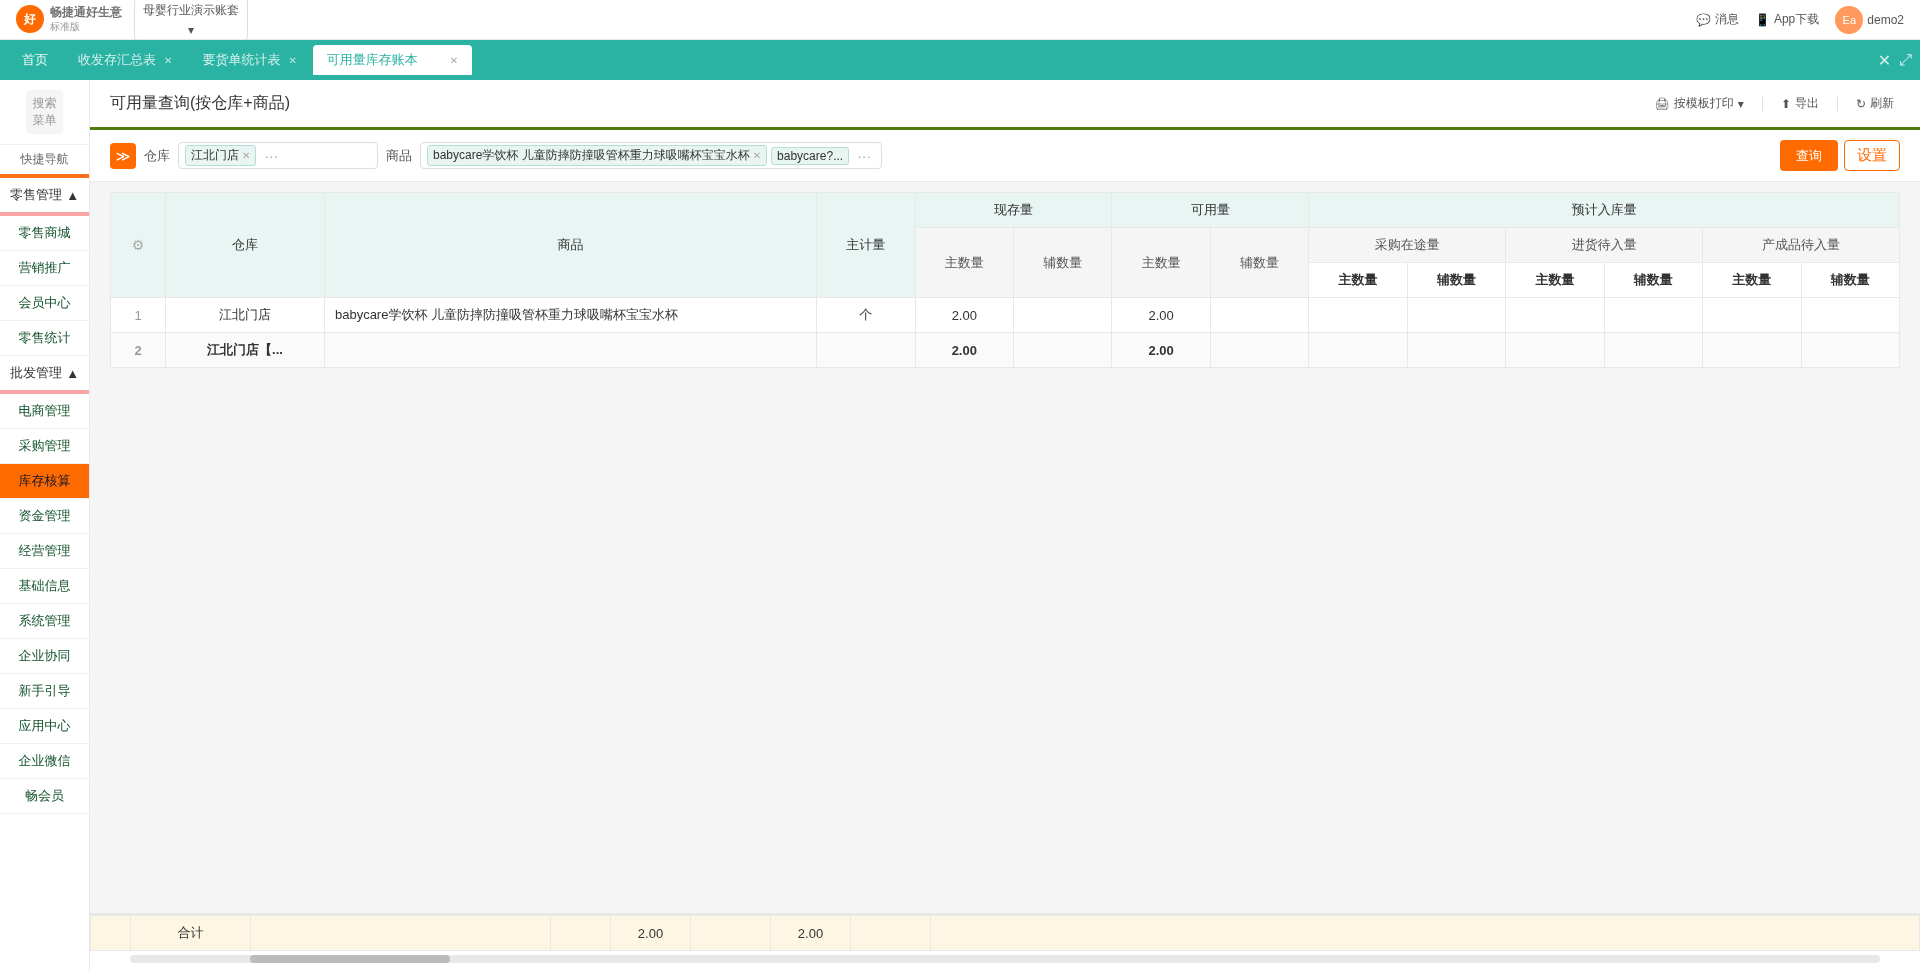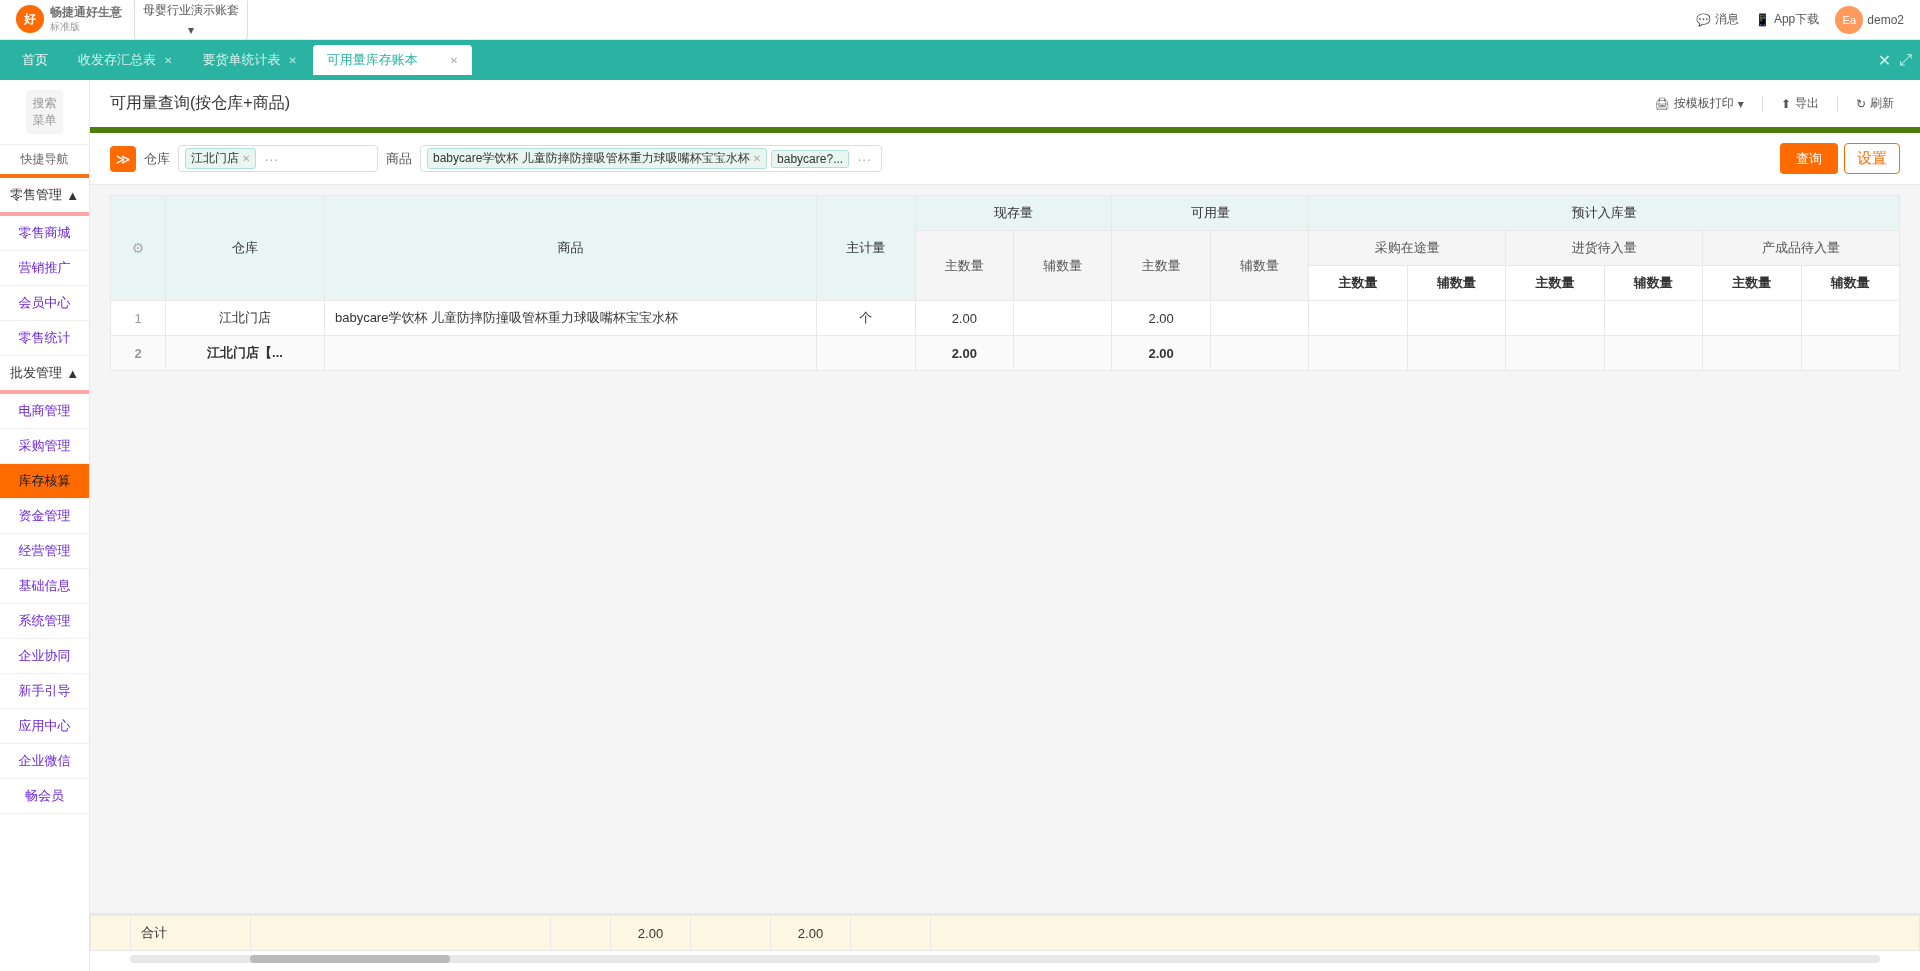--- a/index.html
+++ b/index.html
@@ -28,26 +28,26 @@
     .nav-icon-btn { color: rgba(255,255,255,0.8); cursor: pointer; font-size: 16px; }
 
     
     .main-layout { display: flex; flex: 1; overflow: hidden; }
     .sidebar { width: 90px; background: #fff; border-right: 1px solid #e8e8e8; display: flex; flex-direction: column; flex-shrink: 0; overflow-y: auto; }
     .sidebar-search { padding: 10px 26px; border-bottom: 1px solid #f0f0f0; }
     .sidebar-search-btn { width: 100%; background: #f5f5f5; border: none; padding: 5px; border-radius: 4px; font-size: 12px; color: #999; cursor: pointer; text-align: center; }
     .sidebar-nav-btn { padding: 6px 8px; font-size: 12px; color: #666; text-align: center; cursor: pointer; border-bottom: 4px solid #f97316; }
     .sidebar-group { }
     .sidebar-group-header { display: flex; align-items: center; justify-content: space-between; padding: 8px 10px; font-size: 13px; color: #333; cursor: pointer; border-bottom: 4px solid #fca5a5; }
-    .sidebar-item { padding: 8px 10px; font-size: 13px; color: #6d28d9; cursor: pointer; border-bottom: 1px solid #f0f0f0; text-align: center; }
+    .sidebar-item { padding: 8px 10px; font-size: 13px; color: #14532d; cursor: pointer; border-bottom: 1px solid #f0f0f0; text-align: center; }
     .sidebar-item.active { background: #ff6b00; color: #0f172a; }
 
     
     .content { flex: 1; display: flex; flex-direction: column; overflow: hidden; background: #f5f5f5; }
-    .page-header { background: #fff; padding: 12px 20px; border-bottom: 6px solid #4d7c0f; display: flex; align-items: center; justify-content: space-between; flex-shrink: 0; }
+    .page-header { background: #fff; padding: 12px 20px; border-bottom: 3px solid #4d7c0f; display: flex; align-items: center; justify-content: space-between; flex-shrink: 0; }
     .page-title { font-size: 16px; font-weight: 500; color: #333; }
     .page-actions { display: flex; gap: 8px; align-items: center; }
     .page-action-btn { display: flex; align-items: center; gap: 4px; font-size: 12px; color: #555; cursor: pointer; padding: 3px 6px; border-radius: 3px; }
     .divider-v { width: 1px; height: 14px; background: #ddd; margin: 0 4px; }
 
     
     .filter-area { background: #fff; padding: 10px 20px; border-bottom: 1px solid #e8e8e8; flex-shrink: 0; display: flex; align-items: center; gap: 8px; }
     .expand-btn { width: 26px; height: 26px; background: #ff6b00; color: #fff; border: none; border-radius: 4px; cursor: pointer; display: flex; align-items: center; justify-content: center; font-size: 14px; }
     .filter-label { font-size: 13px; color: #555; white-space: nowrap; }
     .filter-tag-container { display: flex; align-items: center; gap: 4px; flex-wrap: wrap; border: 1px solid #ddd; border-radius: 4px; padding: 2px 6px; min-width: 200px; }
@@ -66,21 +66,21 @@
     .data-table thead tr:nth-child(2) th { background: #f5f5f5; color: #555; font-weight: normal; }
     .data-table td.product-name { text-align: left; max-width: 300px; overflow: hidden; text-overflow: ellipsis; }
     .row-num { color: #999; }
     .gear-icon { color: #aaa; font-size: 14px; cursor: pointer; }
     .bold-row td { font-weight: bold; background: #fafafa; }
 
     
     .table-footer { background: #fdf6e3; border-top: 2px solid #e8e8e8; flex-shrink: 0; }
     .table-footer table { width: 100%; border-collapse: collapse; font-size: 13px; }
     .table-footer td { padding: 8px 10px; border: 1px solid #e8e8e8; text-align: center; }
-    .table-footer td.total-label { text-align: left; }
+    .table-footer td.total-label { text-align: center; }
 
     
     .scrollbar-track { height: 8px; background: #e8e8e8; margin: 0 20px 4px; border-radius: 4px; }
     .scrollbar-thumb { width: 200px; height: 8px; background: #bbb; border-radius: 4px; margin-left: 120px; }
   </style>
 </head>
 <body>
 
 <div class="topbar">
   <div class="topbar-left">

